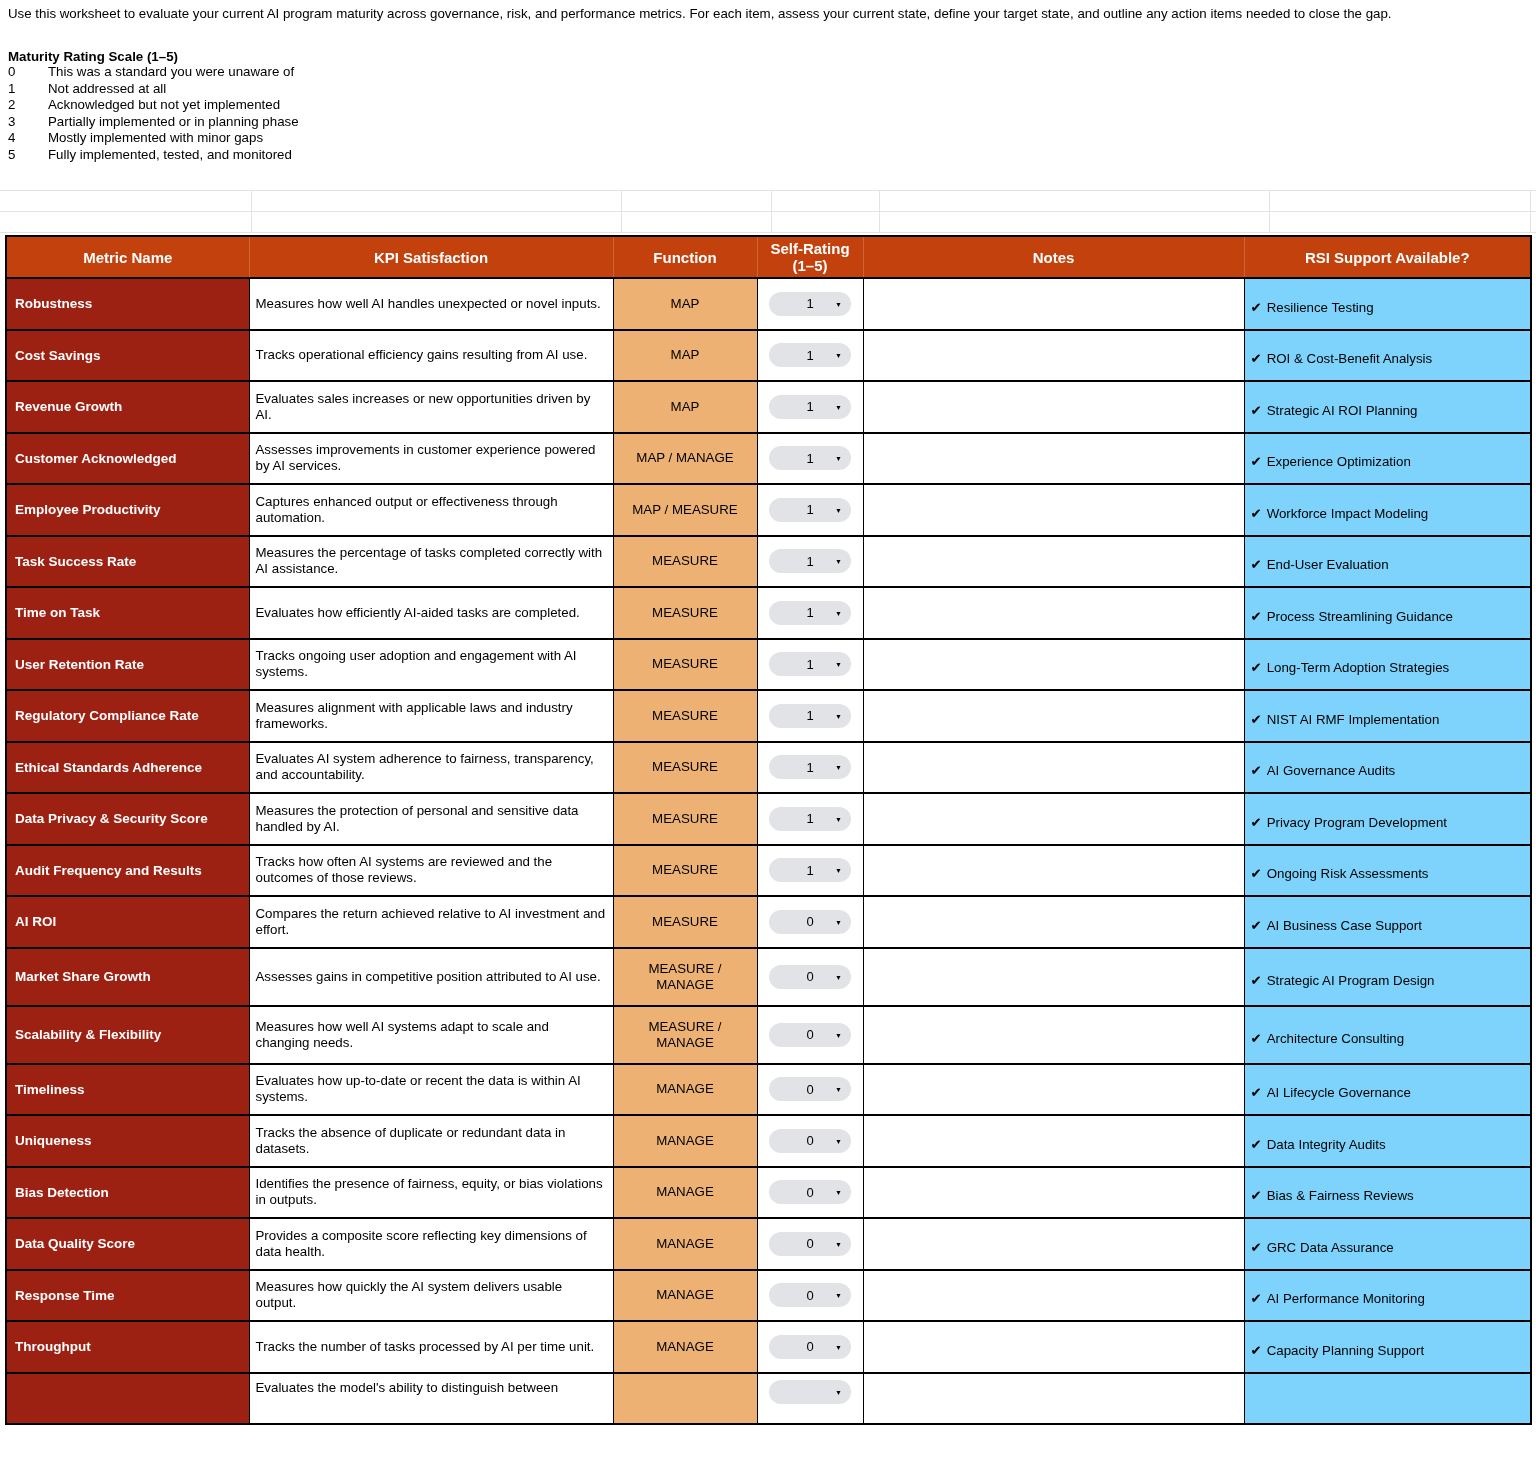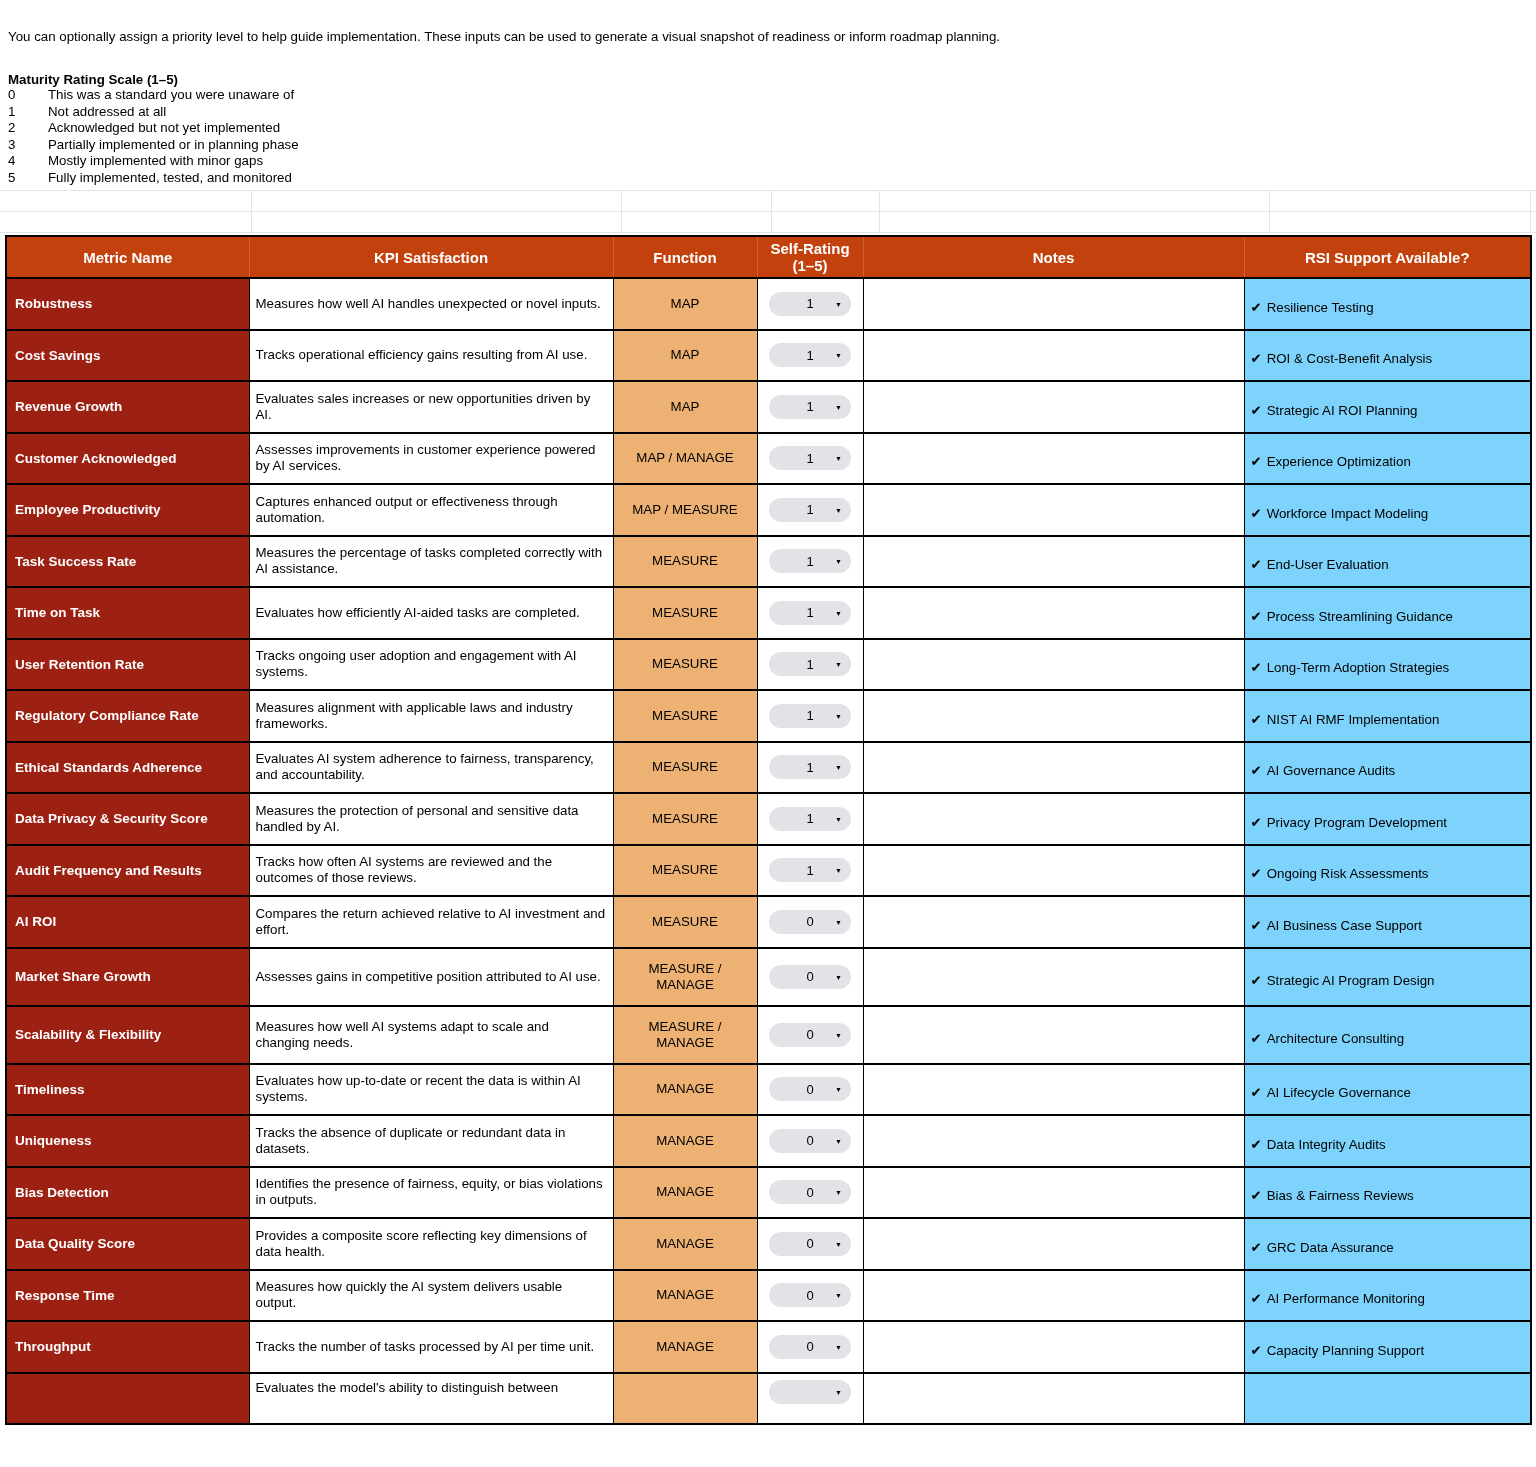--- a/index.html
+++ b/index.html
@@ -59,21 +59,21 @@
   tbody tr:last-child td { vertical-align:top; padding-top:6px; }
   tbody tr:last-child td.metric, tbody tr:last-child td.func { padding-top:6px; }
 </style>
 </head>
 <body>
 
 <div class="page">
 
 
   <section class="intro">
-    <p class="p2">You can optionally assign a priority level to help guide implementation. These inputs can be used to generate a visual snapshot of readiness or inform roadmap planning.</p>
+    <p class="p1">Use this worksheet to evaluate your current AI program maturity across governance, risk, and performance metrics. For each item, assess your current state, define your target state, and outline any action items needed to close the gap.</p>
     <div class="scale-title">Maturity Rating Scale (1–5)</div>
     <div class="scale-row">
       <span class="scale-num">0</span>
       <span class="scale-label">This was a standard you were unaware of</span>
     </div>
     <div class="scale-row">
       <span class="scale-num">1</span>
       <span class="scale-label">Not addressed at all</span>
     </div>
     <div class="scale-row">

